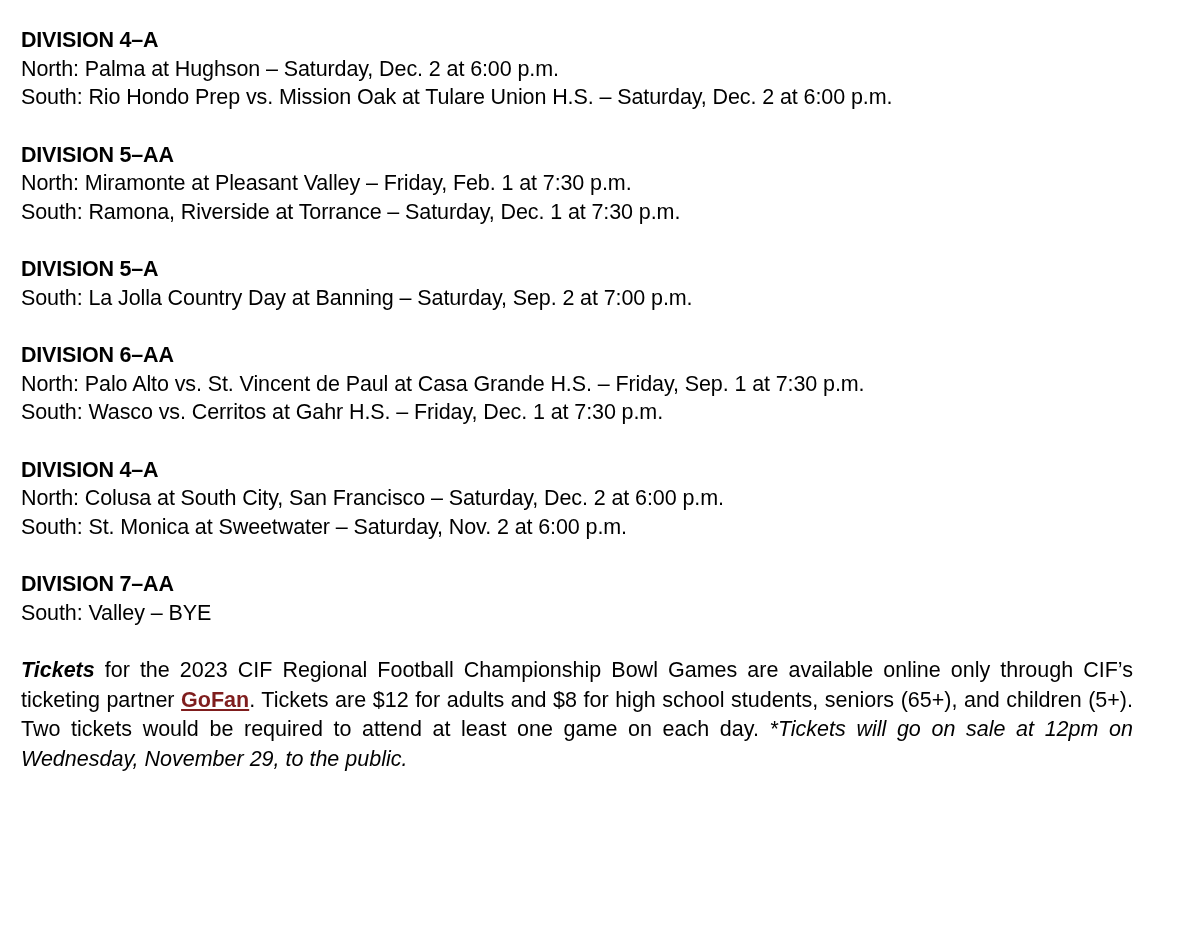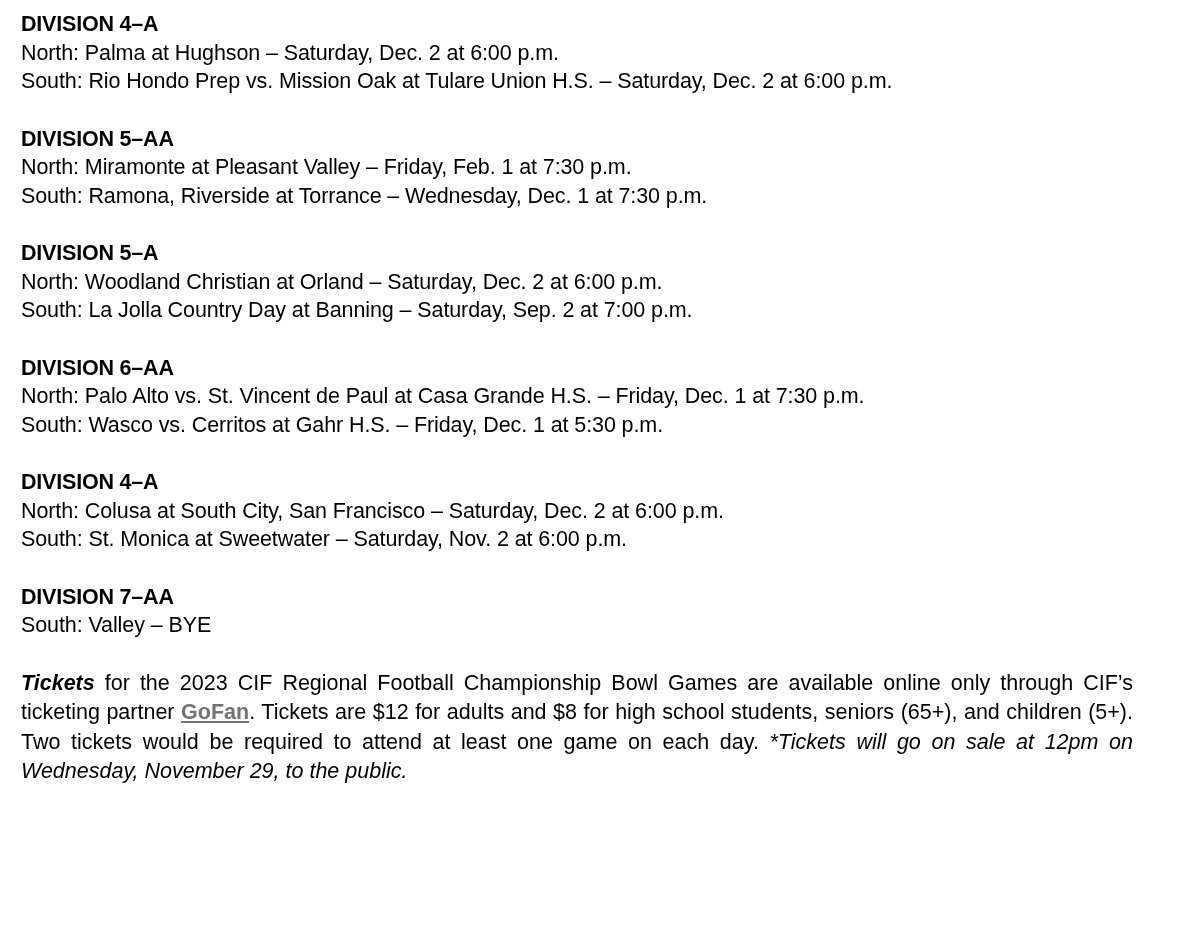--- a/index.html
+++ b/index.html
@@ -2,61 +2,60 @@
 <html><head>
 <meta charset="utf-8">
 <style>
   html, body { margin: 0; padding: 0; background: #ffffff; }
   body {
     width: 1200px; height: 935px; overflow: hidden;
     font-family: "Liberation Sans", sans-serif;
     color: #000000;
   }
   .page { position: relative; padding: 10px 0 0 21px; }
-  .division { margin-bottom: 29px; }
+  .division { margin-bottom: 29px; margin-top: 16px; }
   .division-title {
     font-weight: bold; font-size: 21.5px; line-height: 28.5px; height: 28.5px;
     letter-spacing: -0.2px;
   }
   .game-line { font-size: 21.5px; line-height: 28.5px; height: 28.5px; white-space: nowrap; letter-spacing: -0.1px; }
   .tickets {
     font-size: 21.5px; line-height: 29.5px; width: 1112px; text-align: justify;
     margin-top: 1px;
   }
   .tickets .b-i { font-weight: bold; font-style: italic; }
   .tickets .i { font-style: italic; }
-  .tickets a { color: #737373; font-weight: bold; text-decoration: underline; }
+  .tickets a { color: #7f1d1d; font-weight: bold; text-decoration: underline; }
 </style>
 </head>
 <body>
 
 <div class="page">
 
   <div class="division">
     <div class="division-title">DIVISION 4–A</div>
     <div class="game-line">North: Palma at Hughson – Saturday, Dec. 2 at 6:00 p.m.</div>
     <div class="game-line">South: Rio Hondo Prep vs. Mission Oak at Tulare Union H.S. – Saturday, Dec. 2 at 6:00 p.m.</div>
   </div>
 
   <div class="division">
     <div class="division-title">DIVISION 5–AA</div>
     <div class="game-line">North: Miramonte at Pleasant Valley – Friday, Feb. 1 at 7:30 p.m.</div>
-    <div class="game-line">South: Ramona, Riverside at Torrance – Wednesday, Dec. 1 at 7:30 p.m.</div>
+    <div class="game-line">South: Ramona, Riverside at Torrance – Saturday, Dec. 1 at 7:30 p.m.</div>
   </div>
 
   <div class="division">
     <div class="division-title">DIVISION 5–A</div>
-    <div class="game-line">North: Woodland Christian at Orland – Saturday, Dec. 2 at 6:00 p.m.</div>
     <div class="game-line">South: La Jolla Country Day at Banning – Saturday, Sep. 2 at 7:00 p.m.</div>
   </div>
 
   <div class="division">
     <div class="division-title">DIVISION 6–AA</div>
-    <div class="game-line">North: Palo Alto vs. St. Vincent de Paul at Casa Grande H.S. – Friday, Dec. 1 at 7:30 p.m.</div>
-    <div class="game-line">South: Wasco vs. Cerritos at Gahr H.S. – Friday, Dec. 1 at 5:30 p.m.</div>
+    <div class="game-line">North: Palo Alto vs. St. Vincent de Paul at Casa Grande H.S. – Friday, Sep. 1 at 7:30 p.m.</div>
+    <div class="game-line">South: Wasco vs. Cerritos at Gahr H.S. – Friday, Dec. 1 at 7:30 p.m.</div>
   </div>
 
   <div class="division">
     <div class="division-title">DIVISION 4–A</div>
     <div class="game-line">North: Colusa at South City, San Francisco – Saturday, Dec. 2 at 6:00 p.m.</div>
     <div class="game-line">South: St. Monica at Sweetwater – Saturday, Nov. 2 at 6:00 p.m.</div>
   </div>
 
   <div class="division">
     <div class="division-title">DIVISION 7–AA</div>

